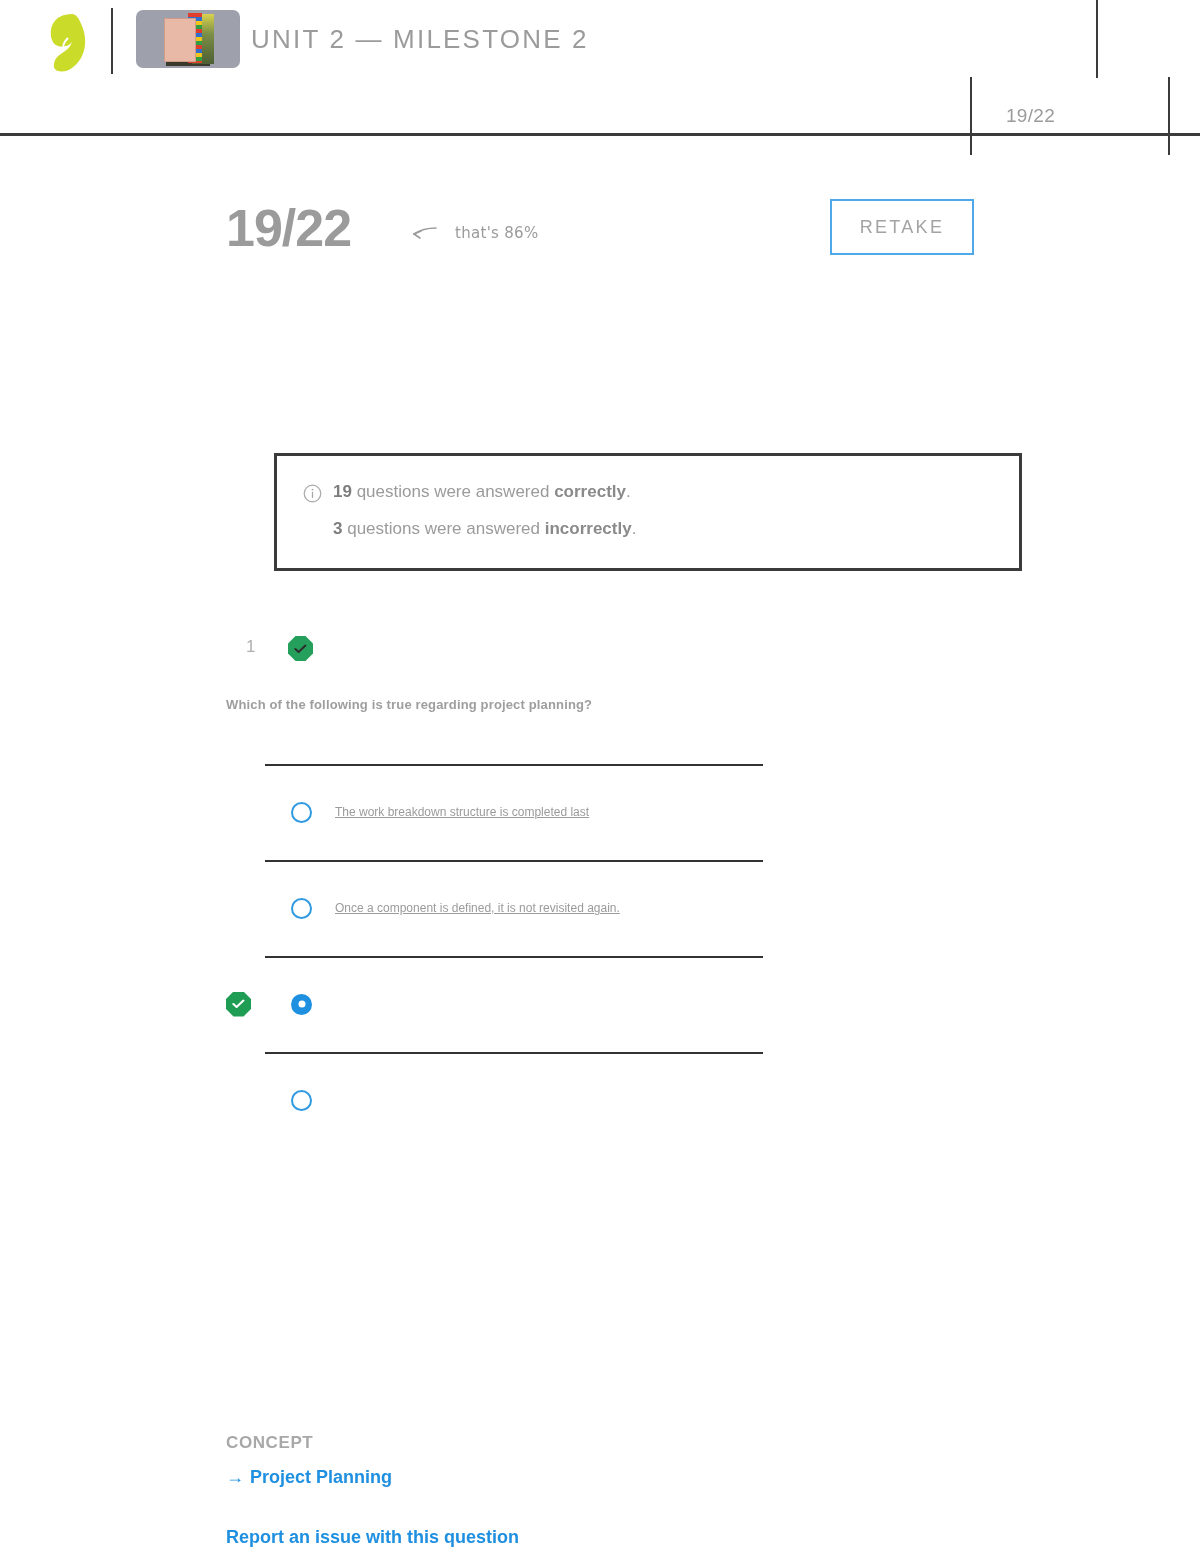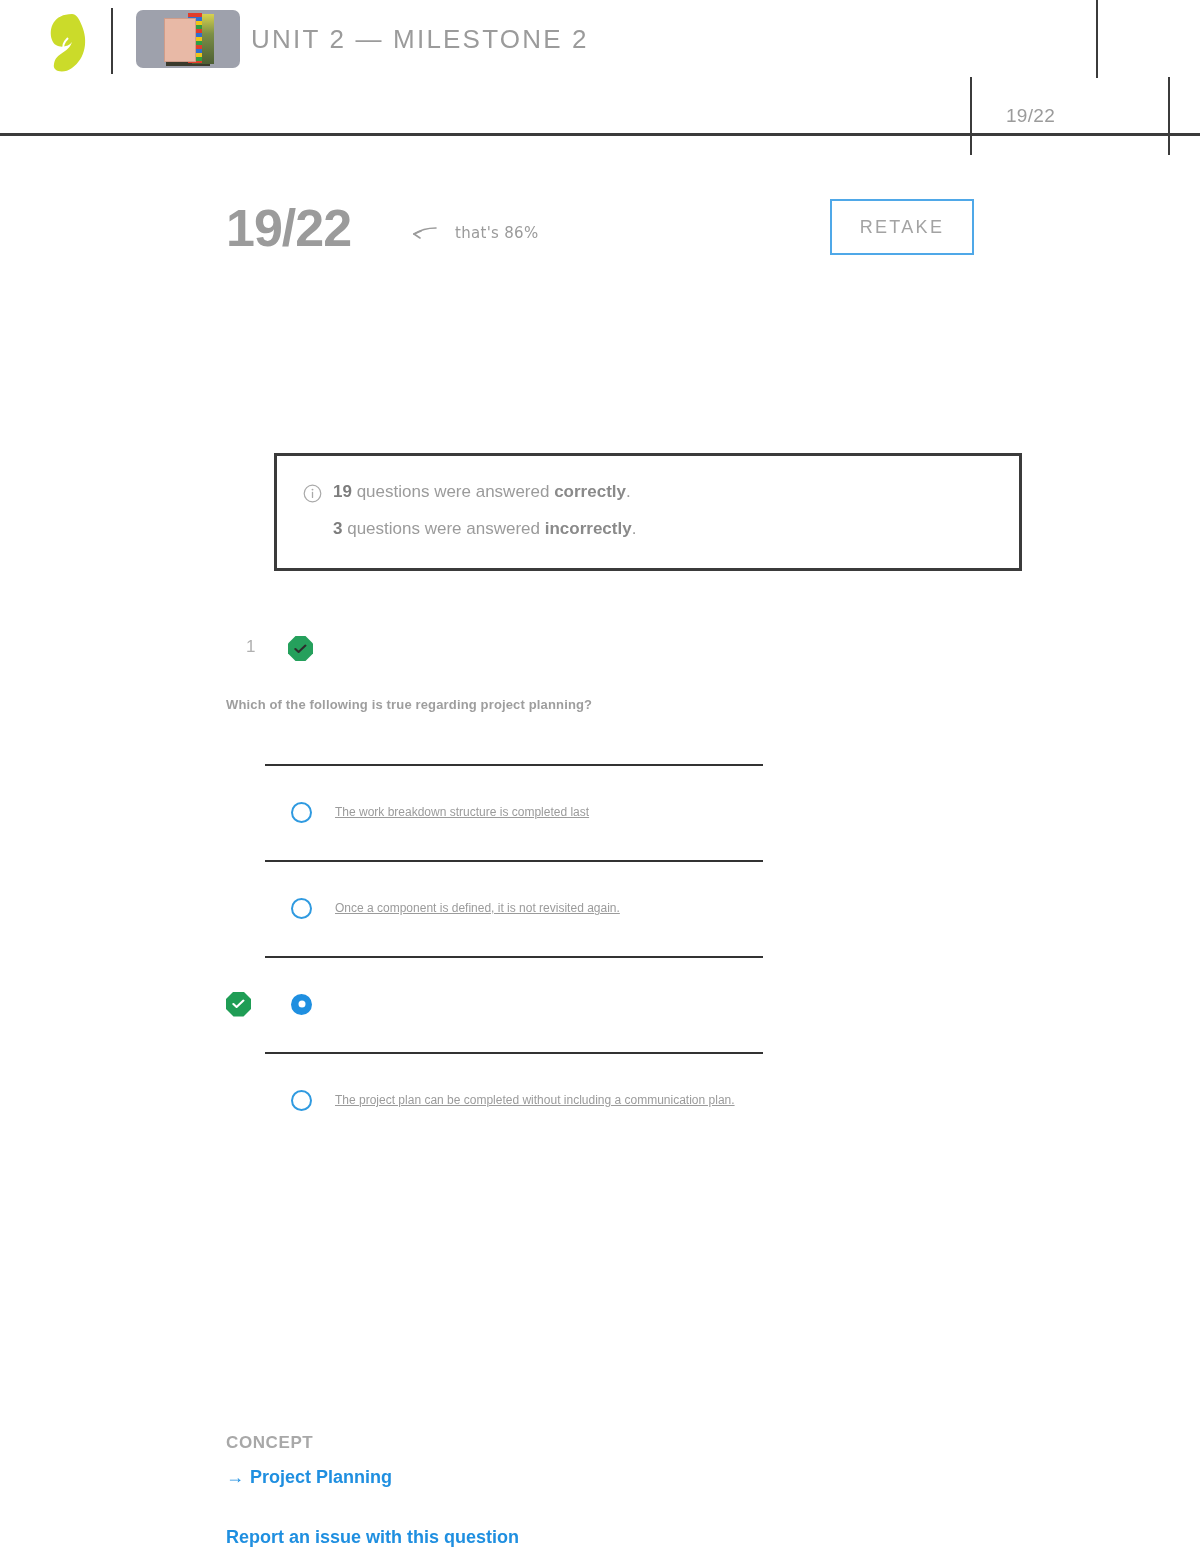--- a/index.html
+++ b/index.html
@@ -466,21 +466,20 @@
             </div>
           </div>
           <div class="radio selected"></div>
         </div>
       </div>
 
       <div class="option-row">
         <div class="option-divider"></div>
         <div class="option-body">
           <div class="radio"></div>
-          <div class="option-label">The project plan can be completed without including a communication plan.</div>
         </div>
       </div>
 
     </div>
 
     <div class="concept-label">CONCEPT</div>
 
     <a class="concept-link">
       <span class="arrow-right">→</span>
       <span>Project Planning</span>

